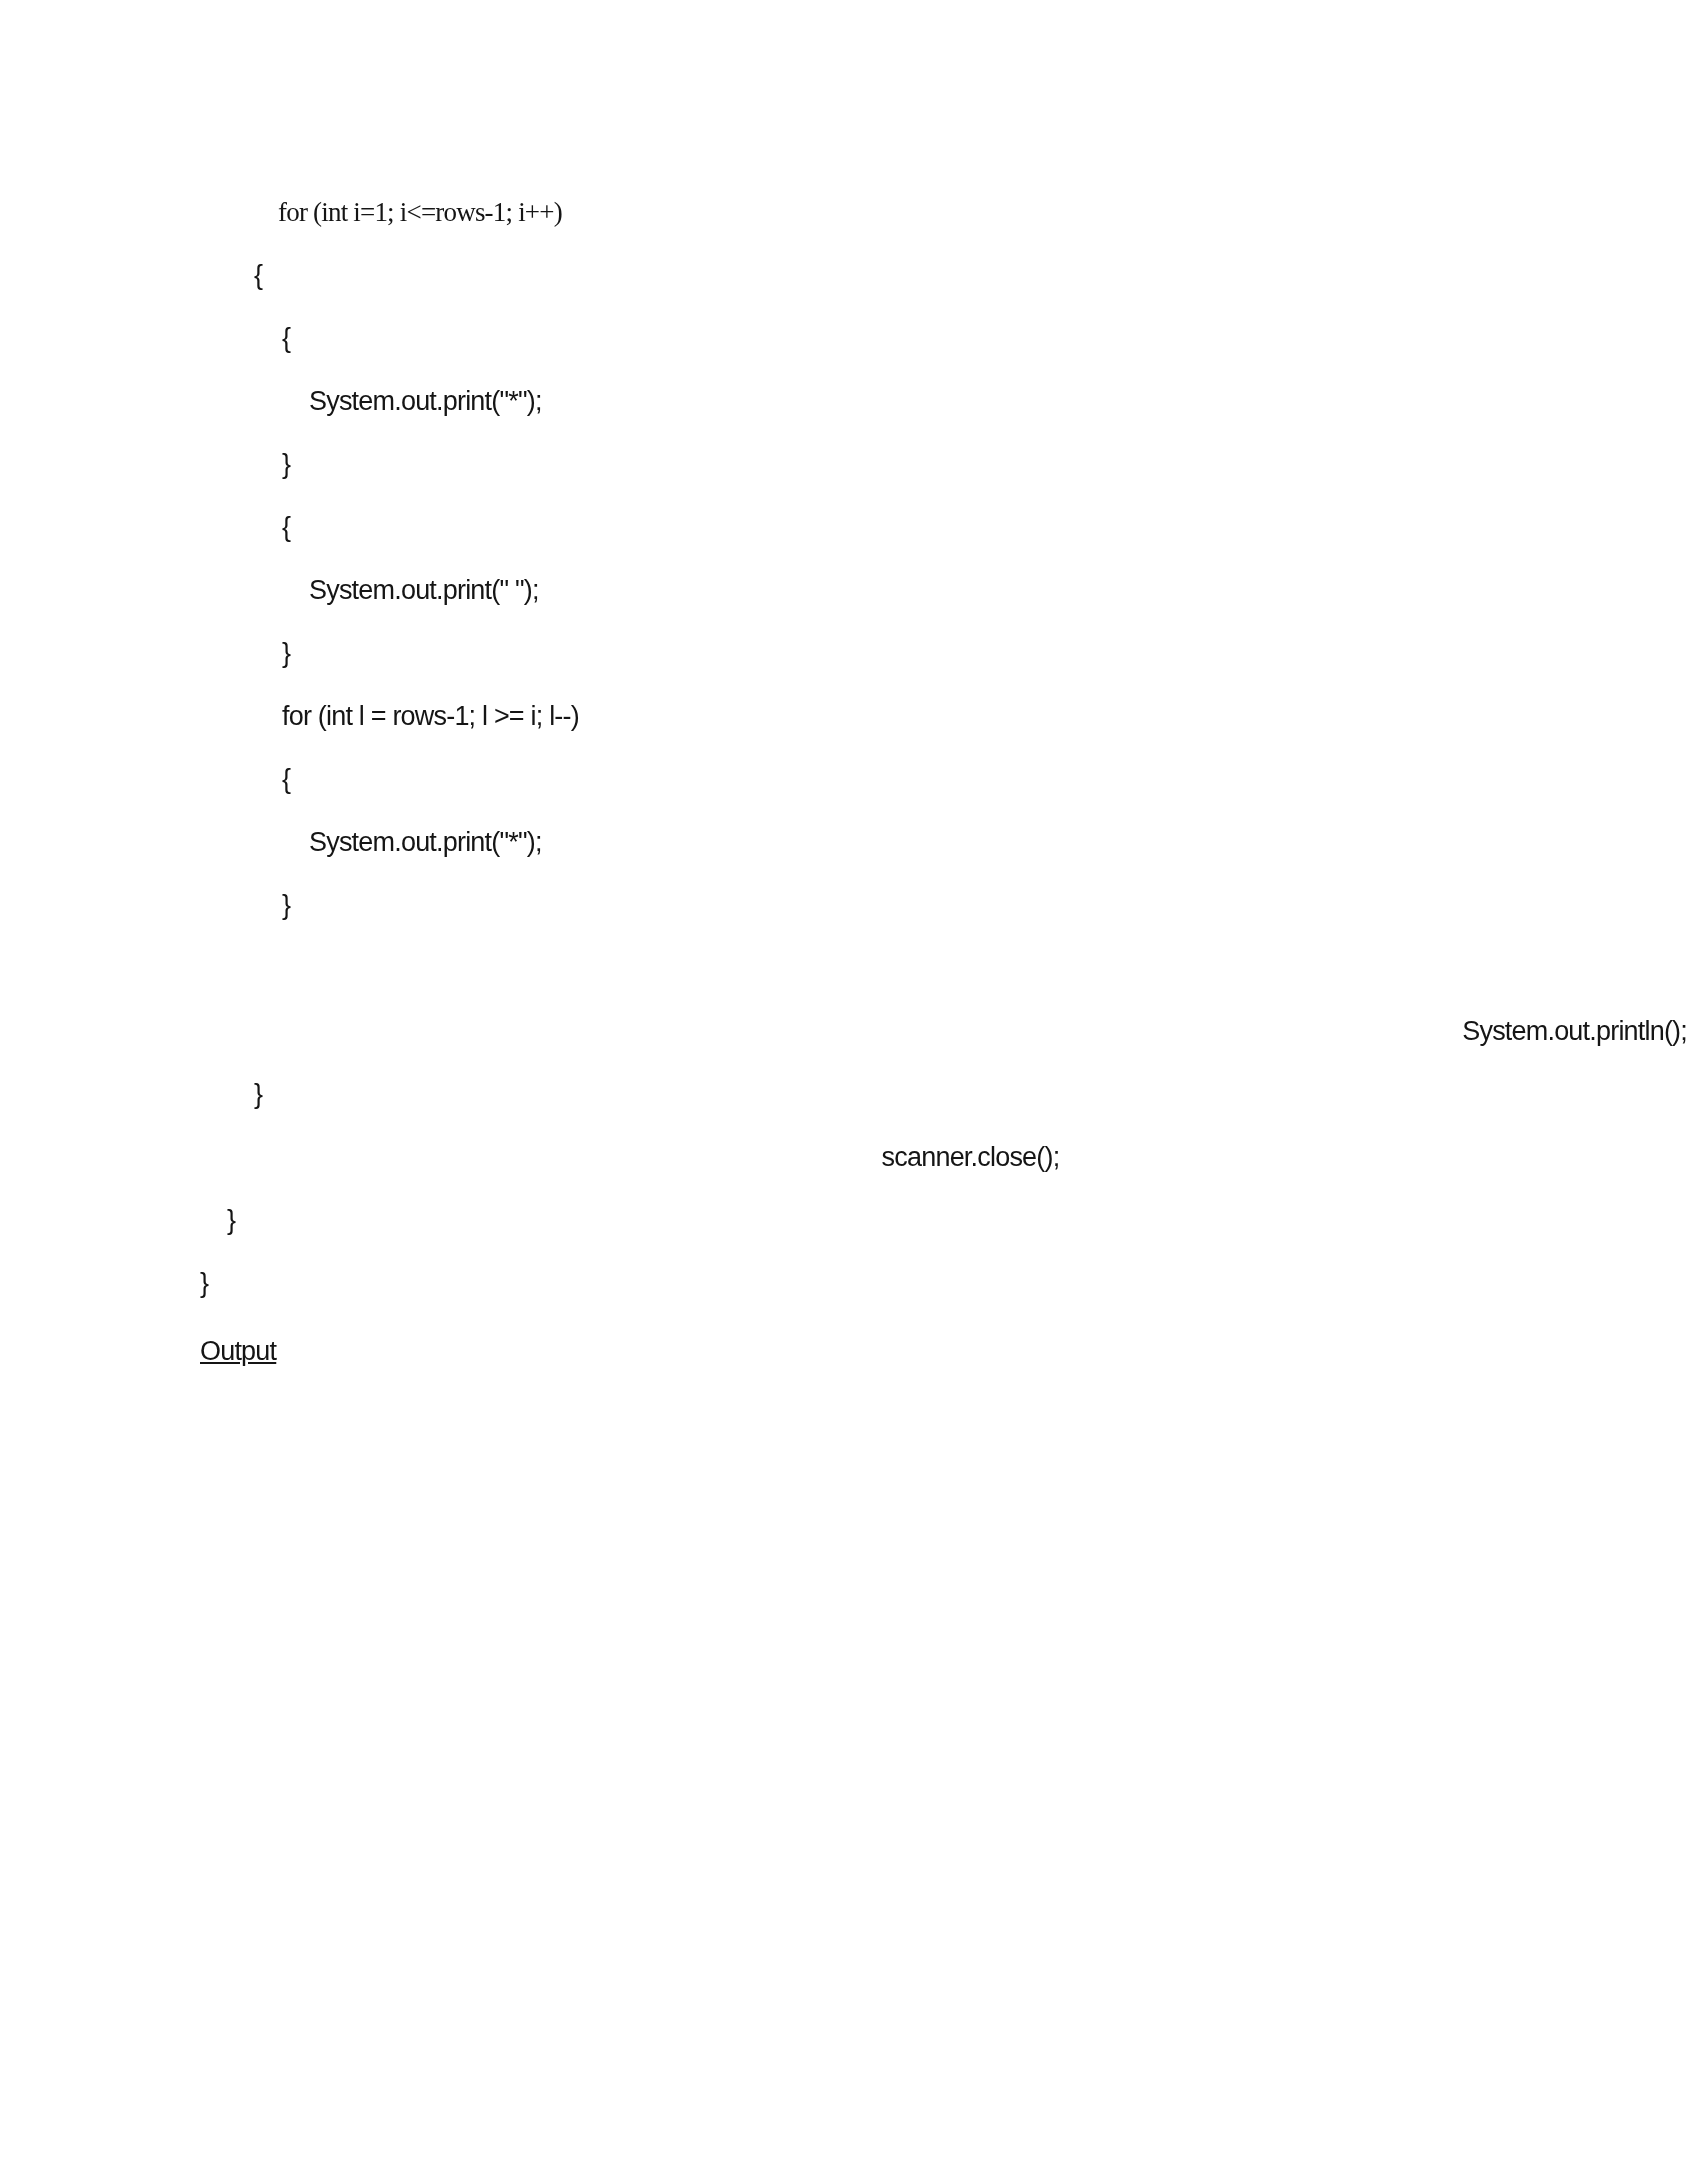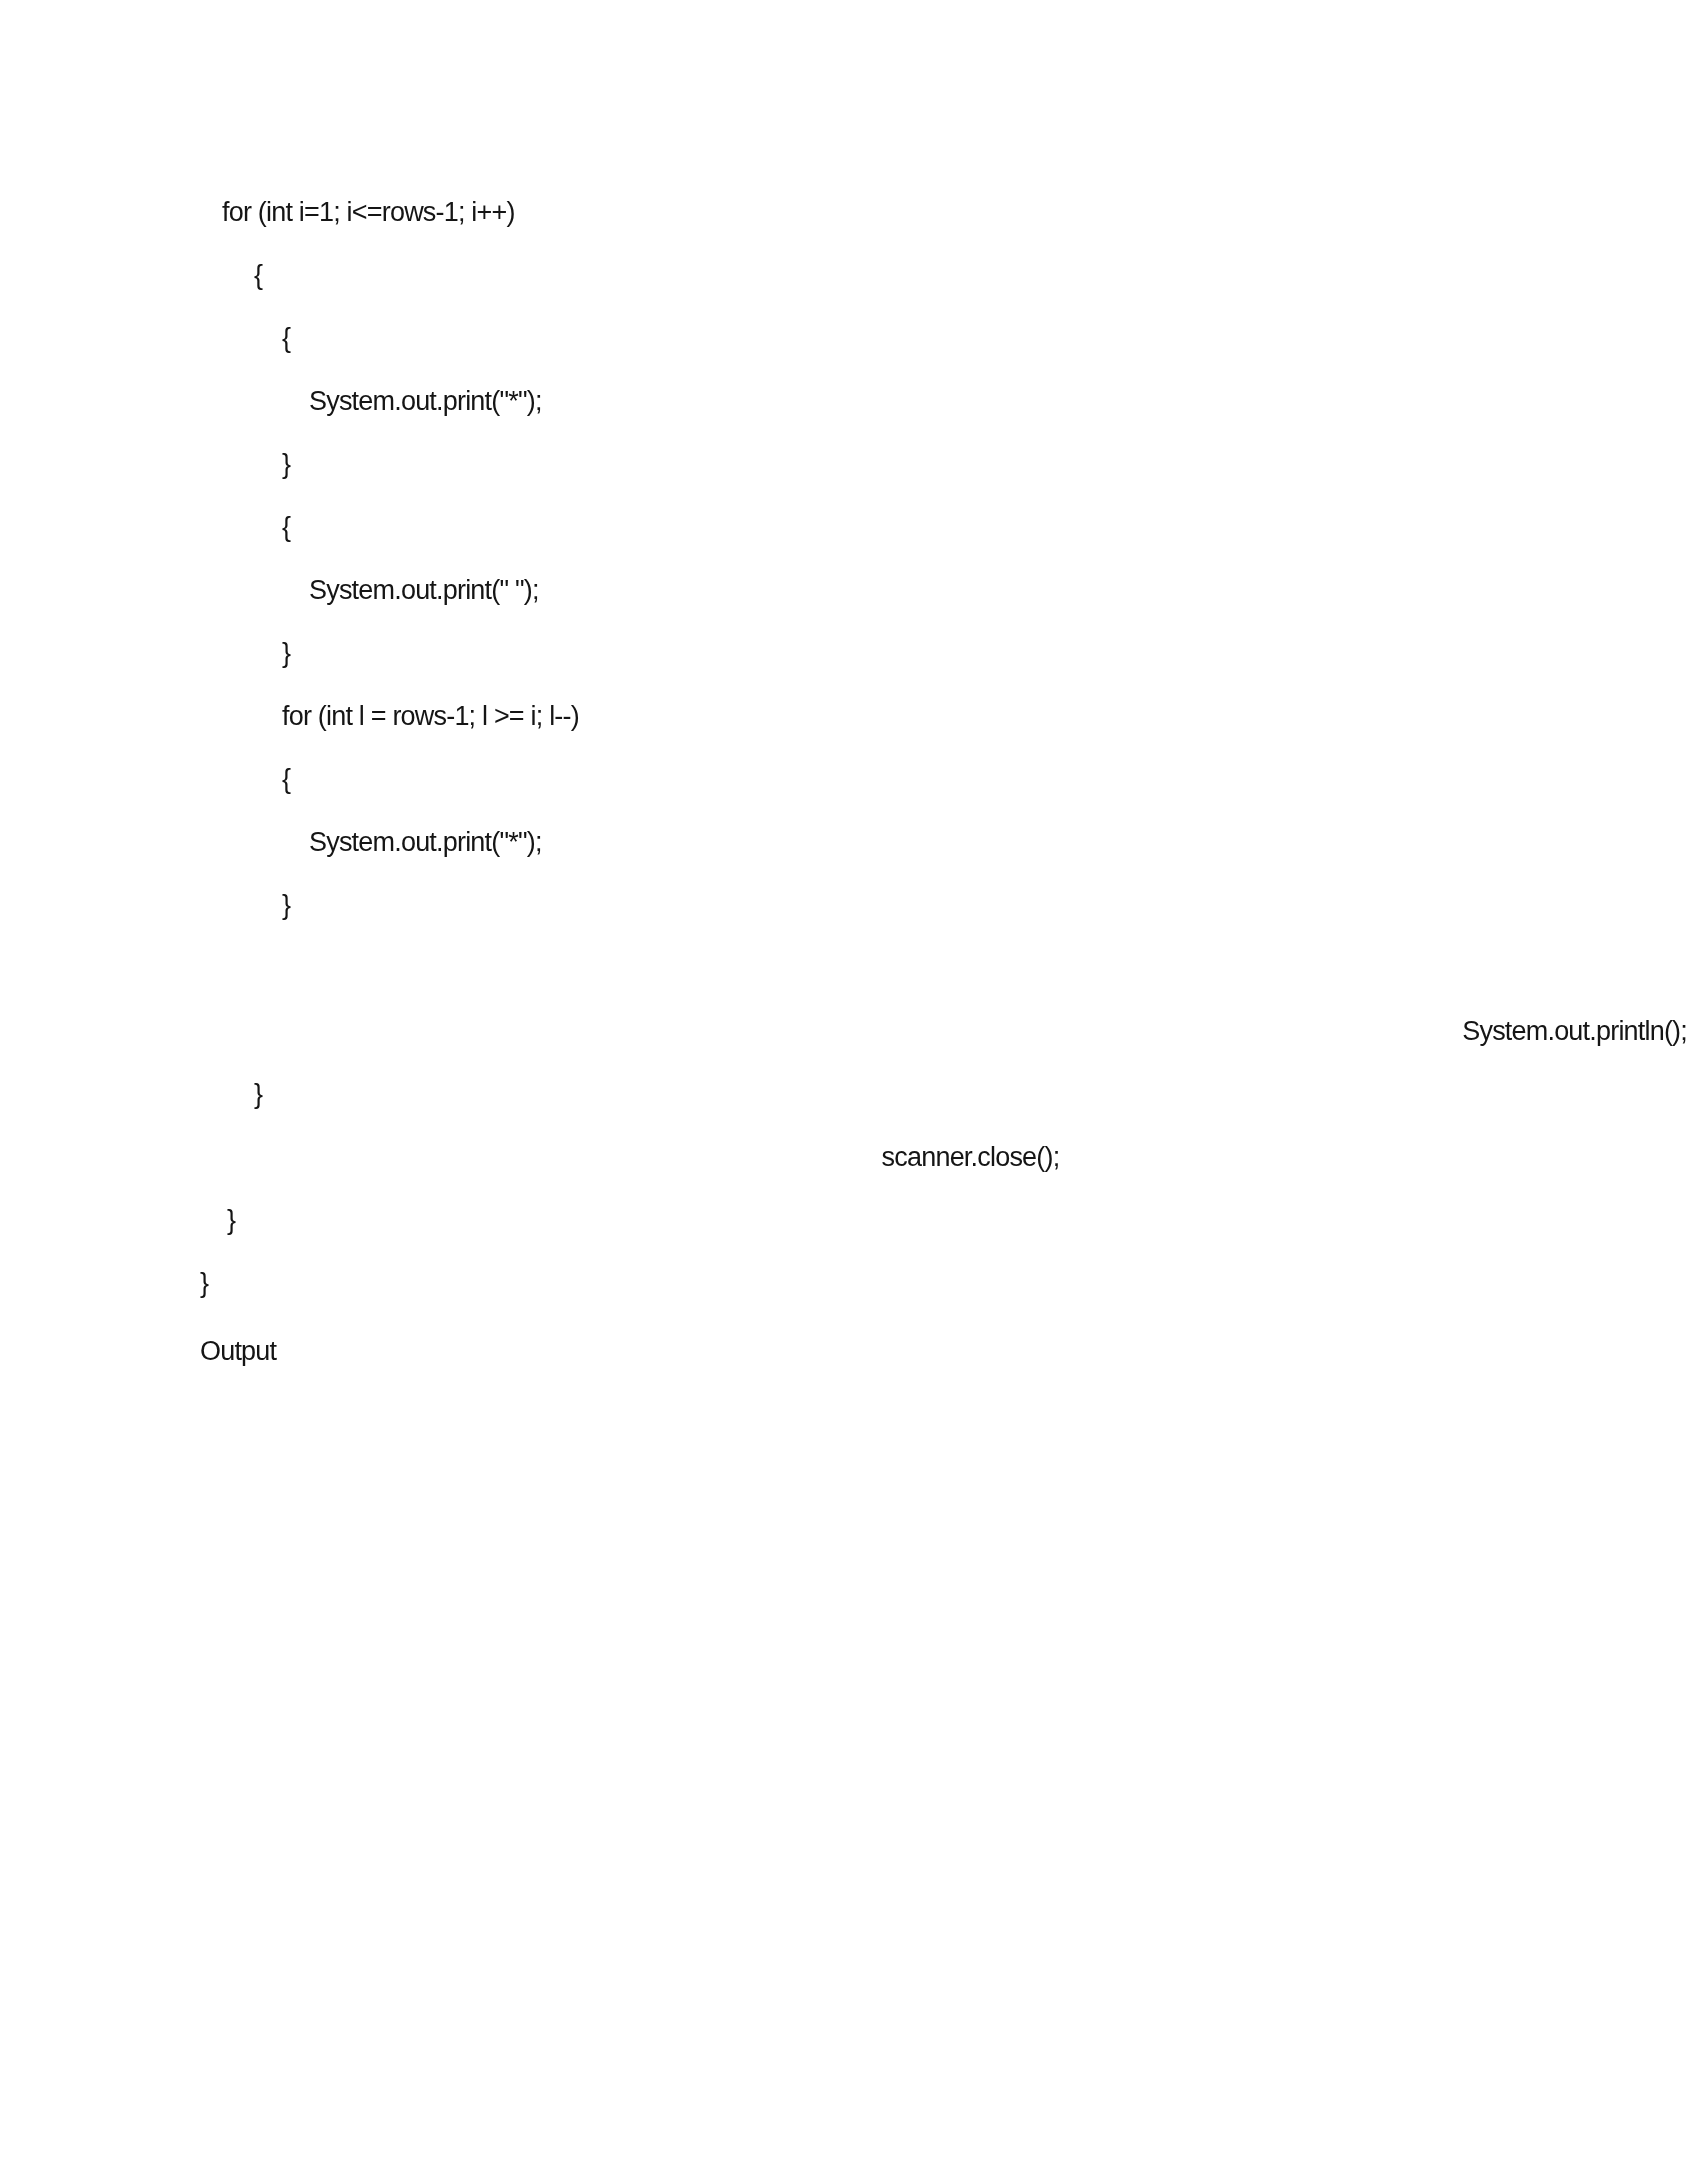--- a/index.html
+++ b/index.html
@@ -27,20 +27,21 @@
   }
   .line {
     height: 63px;
     line-height: 63px;
     font-size: 27px;
     letter-spacing: -0.8px;
     white-space: pre;
   }
   .output-label {
     margin-top: 5px;
+    text-decoration: underline;
   }
   .console {
     margin-top: 50px;
   }
   .console .line {
     height: 61px;
     line-height: 61px;
   }
   .line.mono {
     font-family: "DejaVu Sans Mono", monospace;
@@ -48,21 +49,21 @@
     letter-spacing: 0;
   }
 </style>
 </head>
 <body>
 
 <div class="page">
   <div class="content">
 
     <div class="code">
-        <div class="line" style="margin-left: 22px;">for (int i=1; i&lt;=rows-1; i++)</div>
+        <div class="line" style="margin-left: 78px; font-family: Liberation Serif, serif;">for (int i=1; i&lt;=rows-1; i++)</div>
         <div class="line" style="margin-left: 54px;">{</div>
         <div class="line" style="margin-left: 82px;">{</div>
         <div class="line" style="margin-left: 109px;">System.out.print("*");</div>
         <div class="line" style="margin-left: 82px;">}</div>
         <div class="line" style="margin-left: 82px;">{</div>
         <div class="line" style="margin-left: 109px;">System.out.print(" ");</div>
         <div class="line" style="margin-left: 82px;">}</div>
         <div class="line" style="margin-left: 82px;">for (int l = rows-1; l &gt;= i; l--)</div>
         <div class="line" style="margin-left: 82px;">{</div>
         <div class="line" style="margin-left: 109px;">System.out.print("*");</div>

